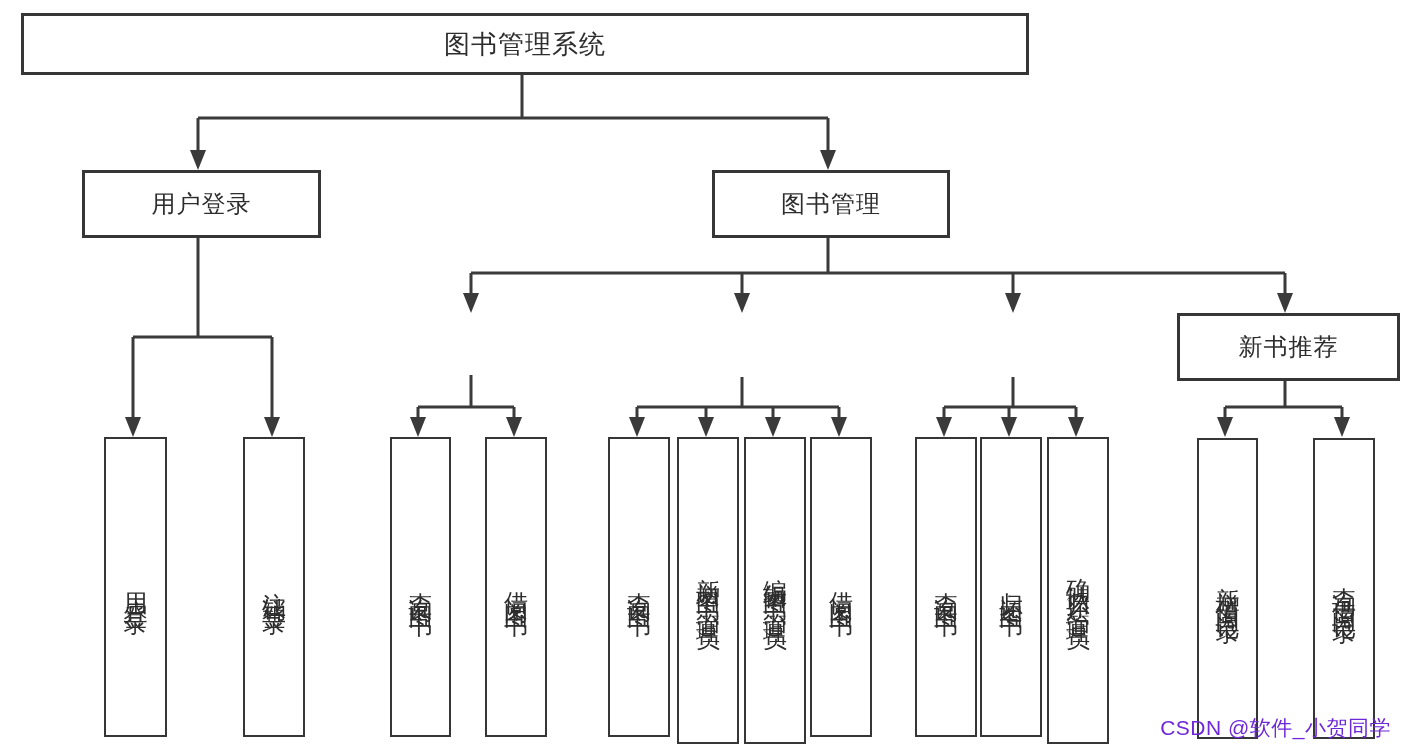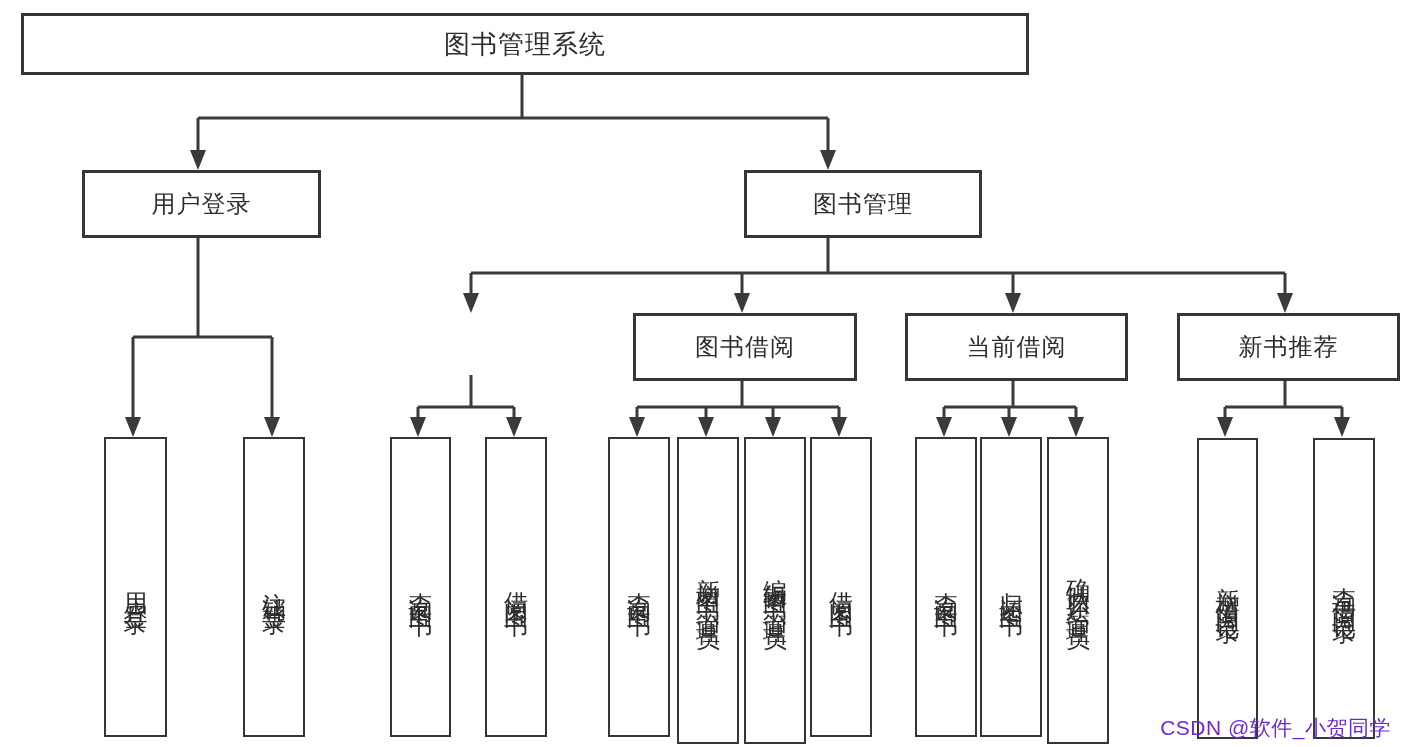--- a/index.html
+++ b/index.html
@@ -120,30 +120,24 @@
     </g>
   </svg>
 
   <div class="box hbox root" style="left:21px;top:13px;width:1002px;height:56px;">
     <span class="lbl">图书管理系统</span>
   </div>
 
   <div class="box hbox" style="left:82px;top:170px;width:233px;height:62px;">
     <span class="lbl">用户登录</span>
   </div>
-  <div class="box hbox" style="left:712px;top:170px;width:232px;height:62px;margin-left:32px;">
+  <div class="box hbox" style="left:712px;top:170px;width:232px;height:62px;">
     <span class="lbl">图书管理</span>
   </div>
 
-  <div class="box hbox" style="left:633px;top:313px;width:218px;height:62px;">
-    <span class="lbl">图书借阅</span>
-  </div>
-  <div class="box hbox" style="left:905px;top:313px;width:217px;height:62px;">
-    <span class="lbl">当前借阅</span>
-  </div>
   <div class="box hbox" style="left:1177px;top:313px;width:217px;height:62px;">
     <span class="lbl">新书推荐</span>
   </div>
 
   <div class="box vbox" style="left:104px;top:437px;width:59px;height:296px;">
     <span class="lbl">用户登录</span>
   </div>
   <div class="box vbox" style="left:243px;top:437px;width:58px;height:296px;">
     <span class="lbl">注销登录</span>
   </div>

